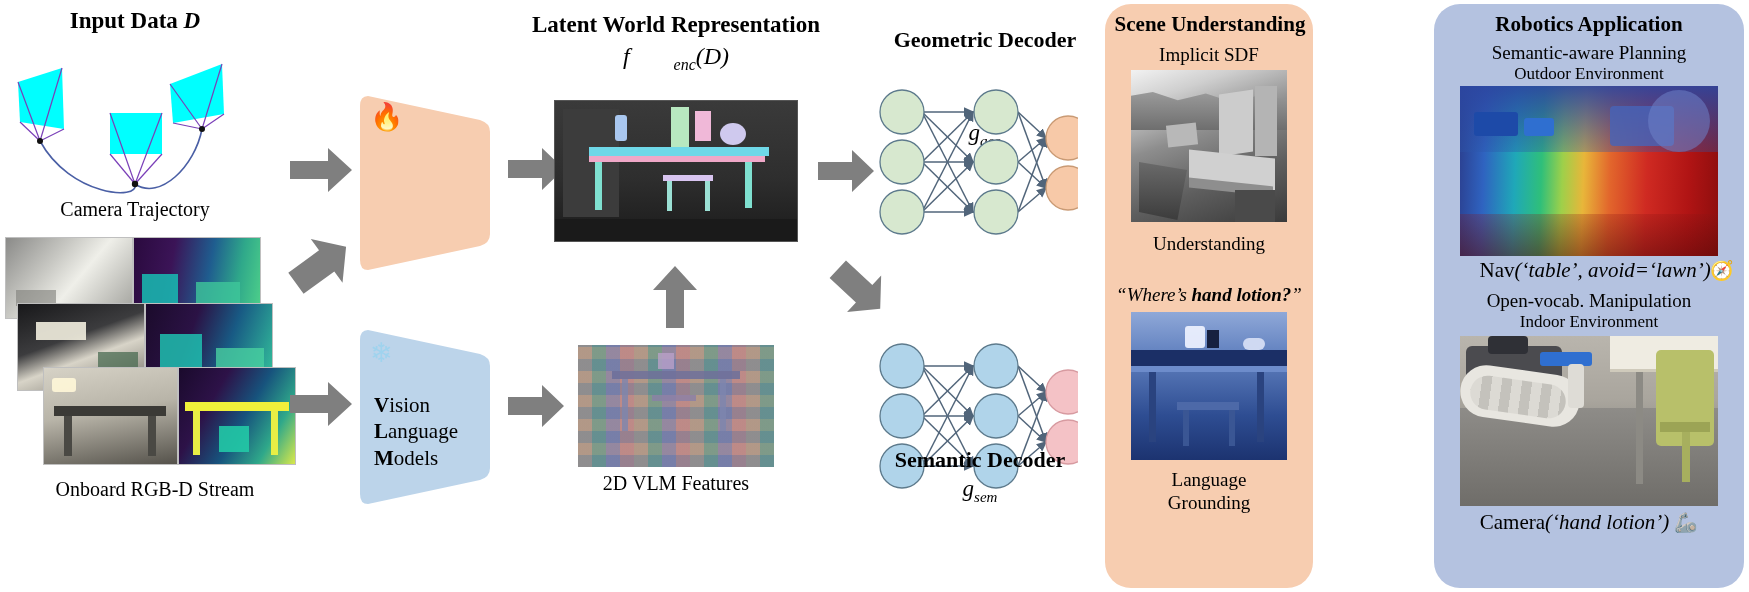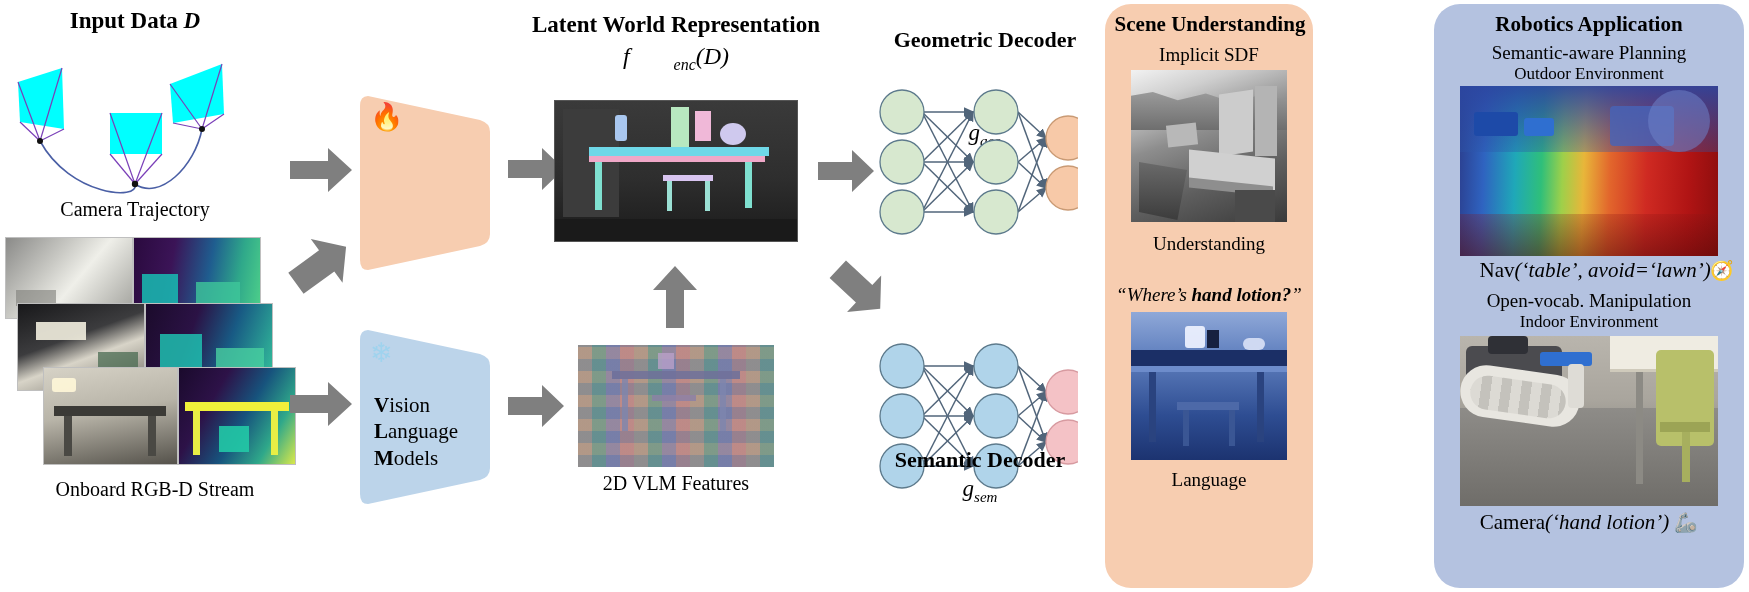--- a/index.html
+++ b/index.html
@@ -371,20 +371,21 @@
   <div style="position:absolute;left:126px;top:60px;width:7px;height:70px;background:#2a437f;"></div>
   <div style="position:absolute;left:46px;top:90px;width:62px;height:8px;background:#4d69a8;"></div>
   <div style="position:absolute;left:52px;top:98px;width:6px;height:36px;background:#3a5694;"></div>
   <div style="position:absolute;left:98px;top:98px;width:6px;height:36px;background:#3a5694;"></div>
   <div style="position:absolute;left:54px;top:14px;width:20px;height:22px;background:#eef2ff;opacity:.92;border-radius:3px;"></div>
   <div style="position:absolute;left:76px;top:18px;width:12px;height:18px;background:#16203f;"></div>
   <div style="position:absolute;left:112px;top:26px;width:22px;height:12px;background:#cfd9f2;border-radius:6px;"></div>
 </div>
 <div class="cap" style="left:1105px; top:468px; width:208px;">
   <div>Language</div>
+  <div>Grounding</div>
 </div>
 
 <div class="panel" style="left:1434px; top:4px; width:310px; height:584px; background:#b4c2e0;">
 </div>
 <div class="panel-title" style="left:1434px; top:12px; width:310px;">Robotics Application</div>
 <div class="panel-sub" style="left:1434px; top:42px; width:310px;">Semantic-aware Planning</div>
 <div class="panel-sub" style="left:1434px; top:64px; width:310px; font-size:17px;">Outdoor Environment</div>
 
 <div class="panel-img" style="left:1460px; top:86px; width:258px; height:170px;">
   <div style="position:absolute;inset:0;background:linear-gradient(92deg,#2b3f8f 0%,#2f63c0 10%,#1fa8b8 22%,#2fbf7a 32%,#9ed04a 40%,#e8b63a 48%,#e2662c 58%,#cf2a22 72%,#b01414 88%,#8e0e0e 100%);"></div>

